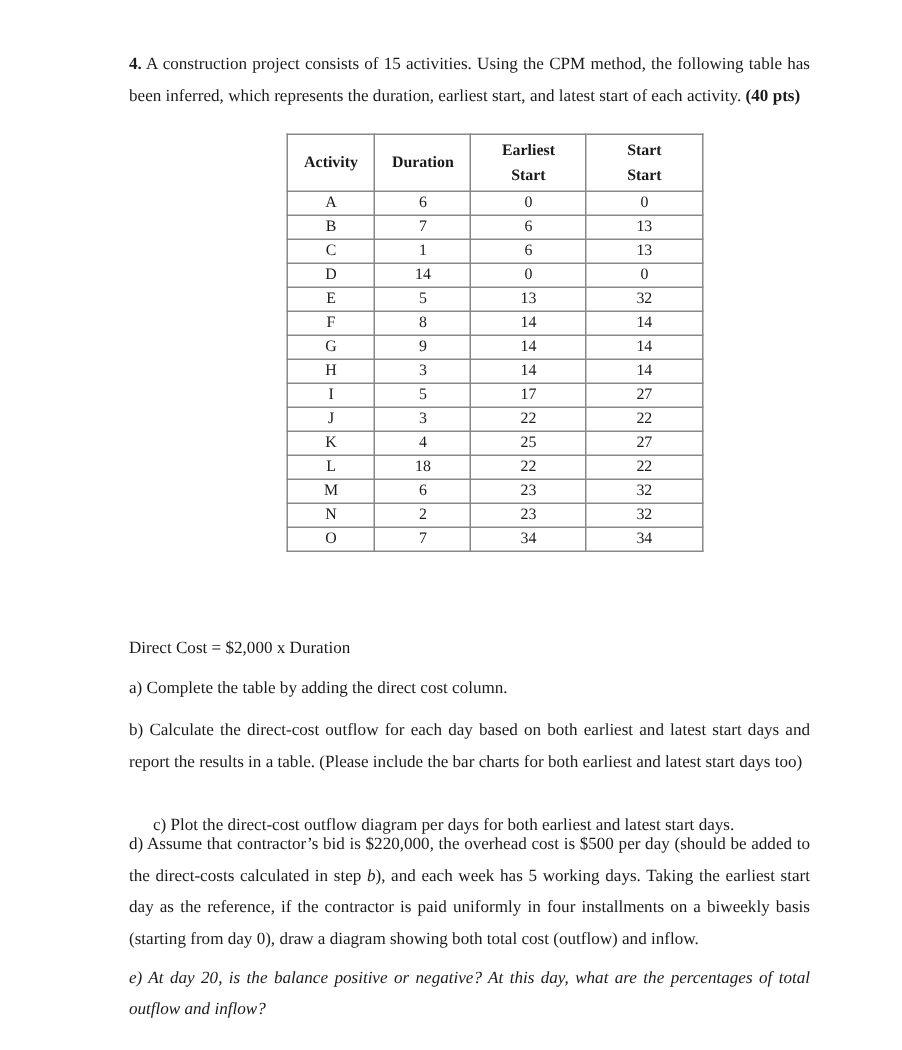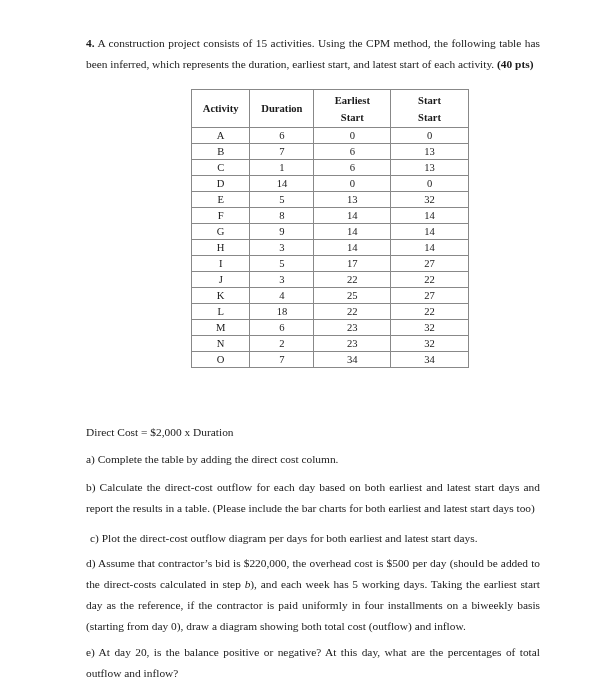--- a/index.html
+++ b/index.html
@@ -139,16 +139,16 @@
           <td>7</td>
           <td>34</td>
           <td>34</td>
         </tr>
       </tbody>
   </table>
 
   <p class="para" style="top:422px;margin:0;">Direct Cost = $2,000 x Duration</p>
   <p class="para" style="top:449px;margin:0;">a) Complete the table by adding the direct cost column.</p>
   <p class="para" style="top:477px;margin:0;">b) Calculate the direct-cost outflow for each day based on both earliest and latest start days and report the results in a table. (Please include the bar charts for both earliest and latest start days too)</p>
-  <p class="para" style="top:524px;margin:4px;">c) Plot the direct-cost outflow diagram per days for both earliest and latest start days.</p>
+  <p class="para" style="top:524px;margin:16px;">c) Plot the direct-cost outflow diagram per days for both earliest and latest start days.</p>
   <p class="para" style="top:553px;margin:0;"><span>d) Assume that contractor’s bid is $220,000, the overhead cost is $500 </span><span class="u">per day</span><span> (should be added to the direct-costs calculated in step </span><i>b</i><span>), and each week has 5 working days. Taking the earliest start day as the reference, if the contractor is paid uniformly in four installments on a biweekly basis (starting from day 0), draw a diagram showing both total cost (outflow) and inflow.</span></p>
-  <p class="para" style="top:642px;margin:0;">e) At day 20, is the balance positive or negative? At this day, what are the percentages of total outflow and inflow?</p>
+  <p class="para" style="top:642px;margin:0;font-style:italic;">e) At day 20, is the balance positive or negative? At this day, what are the percentages of total outflow and inflow?</p>
 </div>
 
 </body></html>

